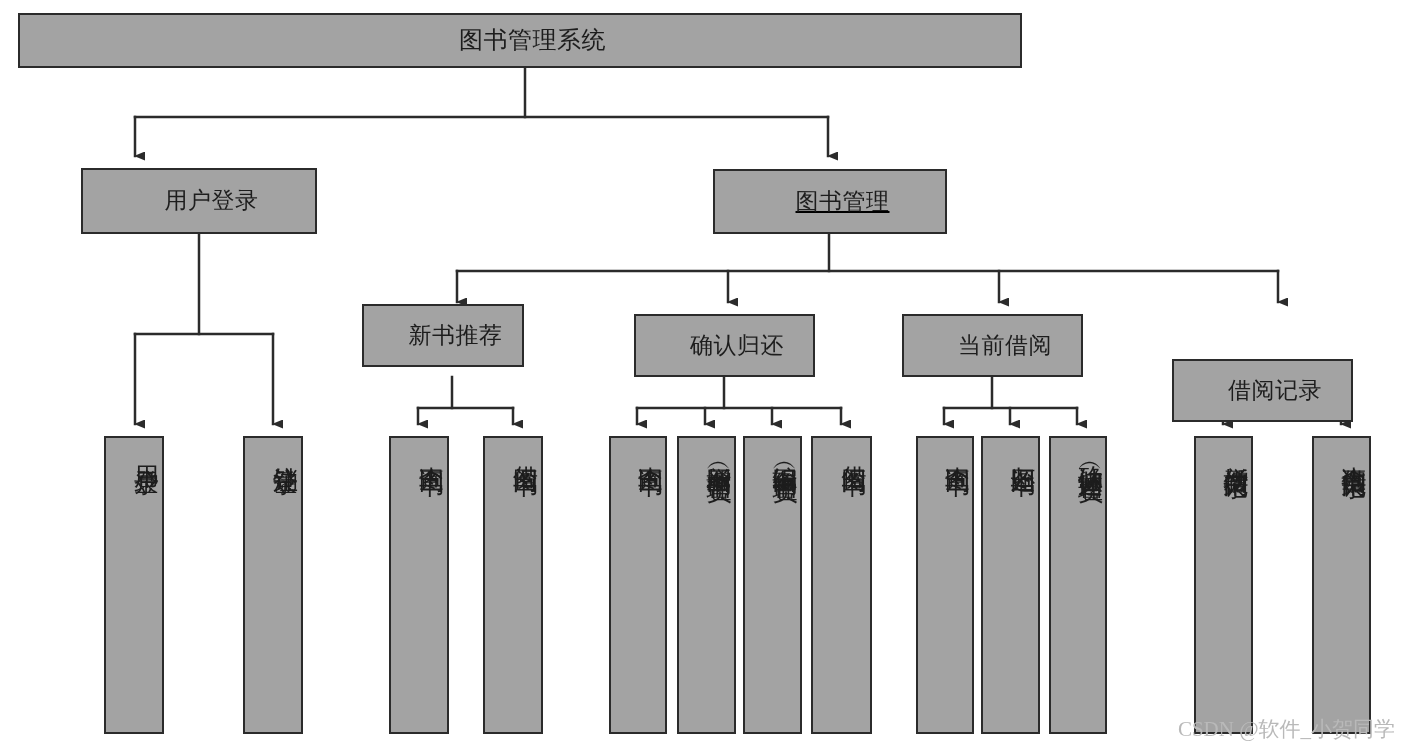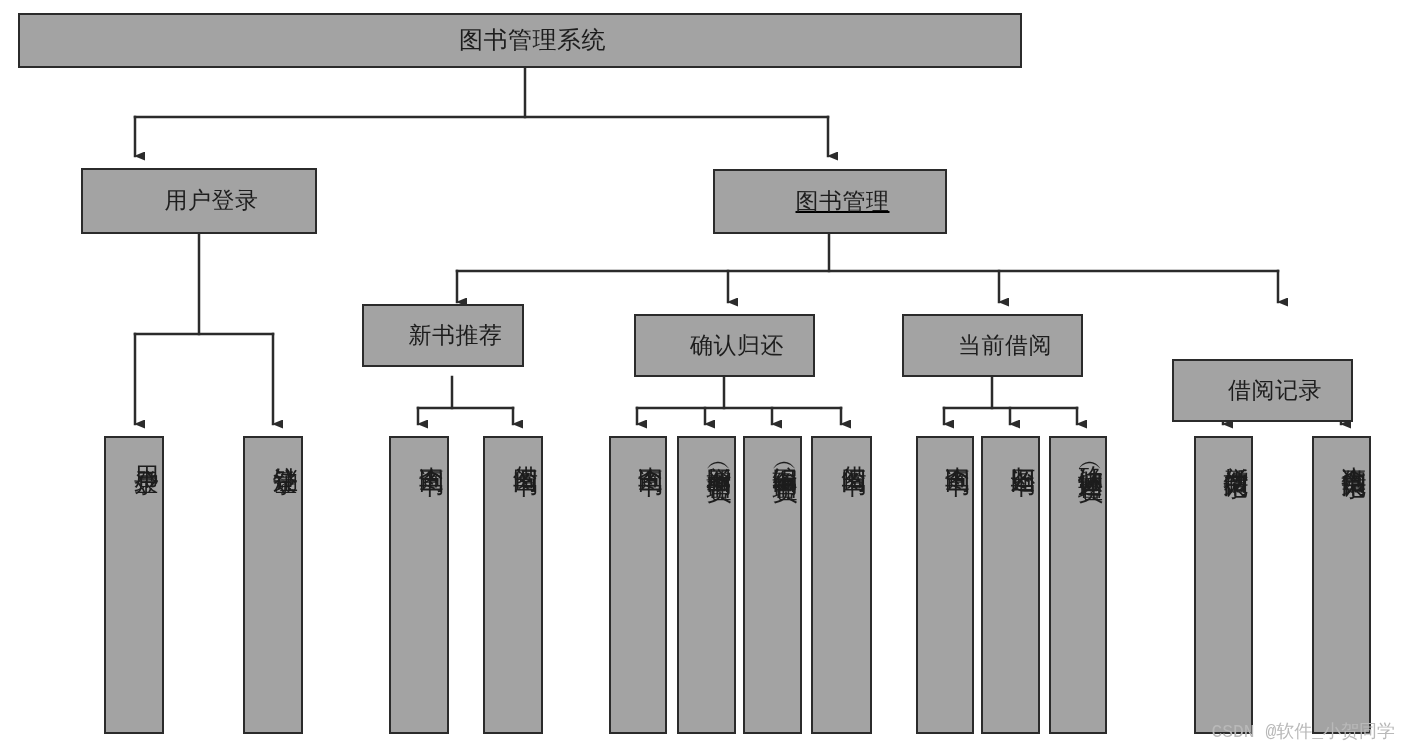--- a/index.html
+++ b/index.html
@@ -57,23 +57,23 @@
     text-orientation: upright;
     font-size: 25px;
     letter-spacing: 2px;
     line-height: 1;
   }
   .node.root .node-label { font-size: 24px; }
   .watermark {
     position: absolute;
     right: 10px;
     bottom: 4px;
-    font-size: 18px;
+    font-size: 21px;
     color: #b9b9b9;
-    font-family: Liberation Mono, monospace;
+    font-family: Liberation Serif, serif;
     white-space: nowrap;
     pointer-events: none;
   }
 </style>
 </head>
 <body>
 
 <div id="diagram-root">
 
   <svg class="edges" viewBox="0 0 1405 747" xmlns="http://www.w3.org/2000/svg">

